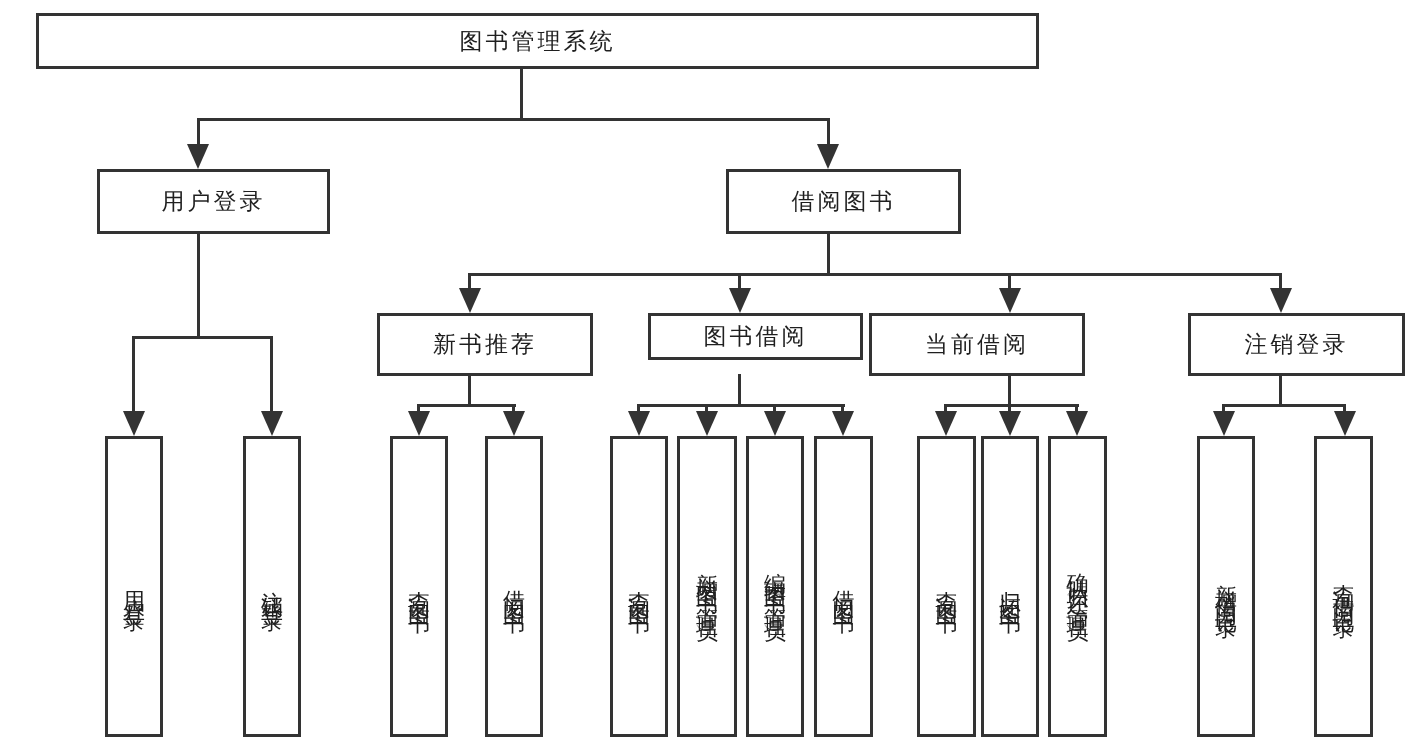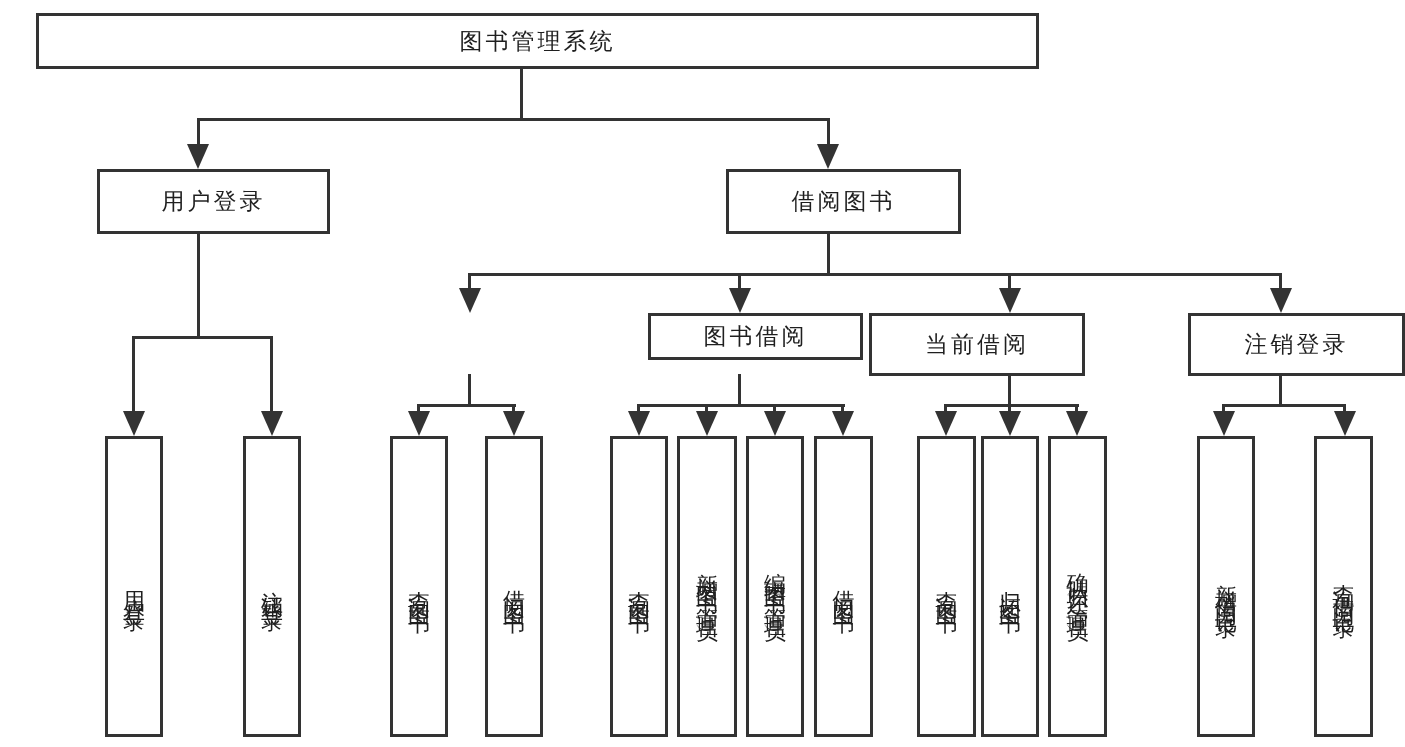--- a/index.html
+++ b/index.html
@@ -124,20 +124,23 @@
 
   <div class="node" style="left:21px;top:13px;width:1003px;height:56px">
     <span>图书管理系统</span>
   </div>
   <div class="node" style="left:82px;top:169px;width:233px;height:65px">
     <span>用户登录</span>
   </div>
   <div class="node" style="left:711px;top:169px;width:235px;height:65px">
     <span>借阅图书</span>
   </div>
+  <div class="node" style="left:362px;top:313px;width:216px;height:63px">
+    <span>新书推荐</span>
+  </div>
   <div class="node" style="left:633px;top:313px;width:215px;height:47px">
     <span>图书借阅</span>
   </div>
   <div class="node" style="left:854px;top:313px;width:216px;height:63px">
     <span>当前借阅</span>
   </div>
   <div class="node" style="left:1173px;top:313px;width:217px;height:63px">
     <span>注销登录</span>
   </div>
 

